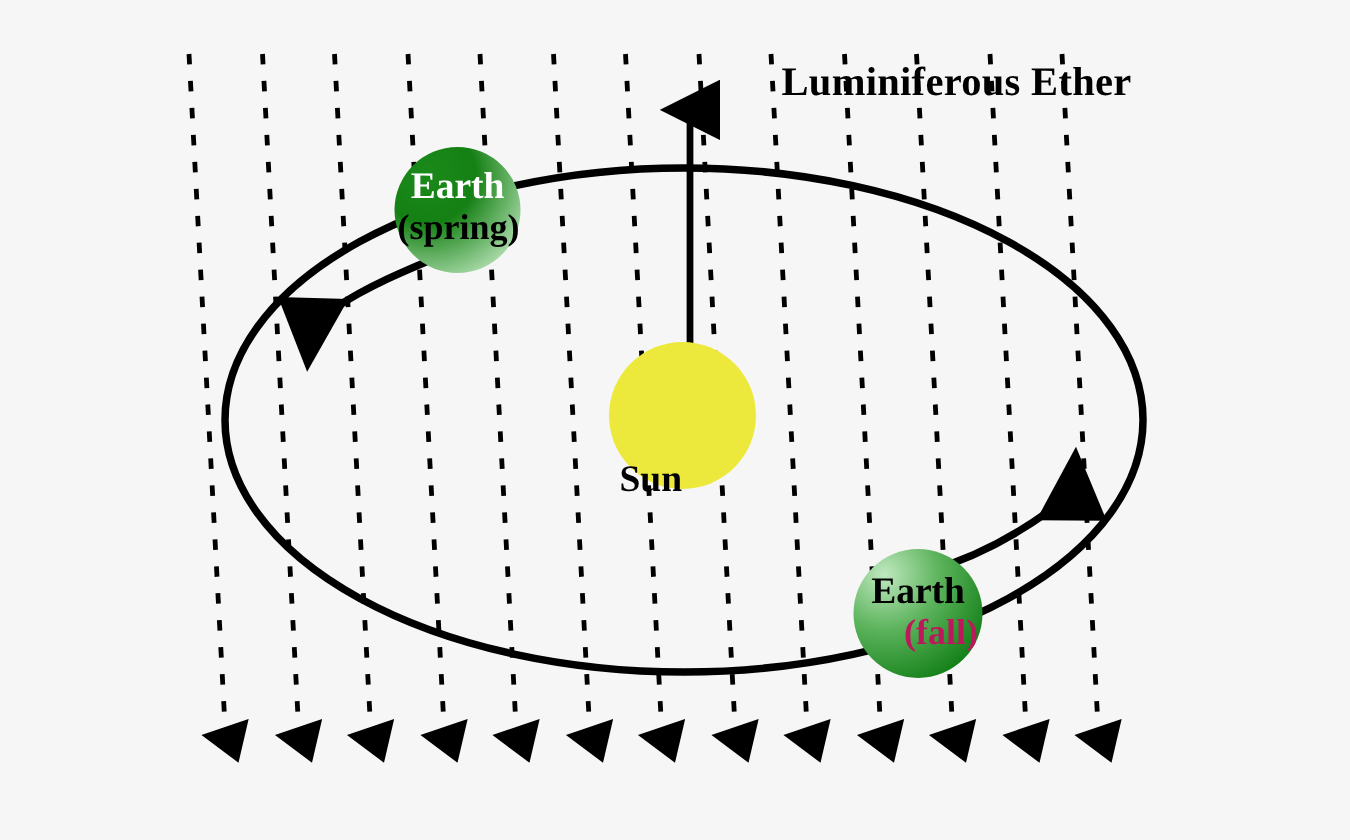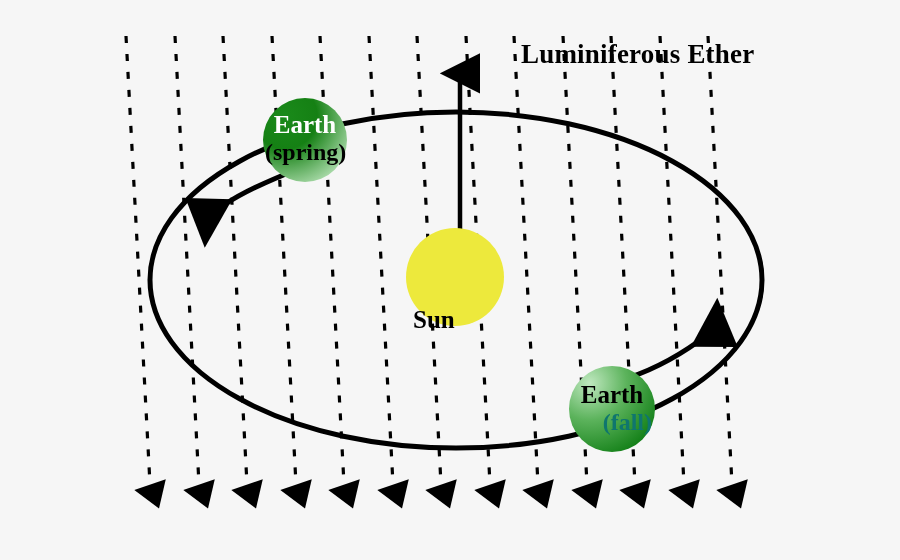--- a/index.html
+++ b/index.html
@@ -112,16 +112,16 @@
 
   <div class="label" id="sun-label" style="left:413px; top:262px;margin-top:44px;">Sun</div>
 
   <div class="label earth-label" id="earth-spring-label" style="left:265px; top:111px; width:80px;">
     <span class="earth-line1" style="color:#ffffff;">Earth</span>
     <span class="earth-line2" style="color:#000000;">(spring)</span>
   </div>
 
   <div class="label earth-label" id="earth-fall-label" style="left:572px; top:381px; width:80px;">
     <span class="earth-line1" style="color:#000000;">Earth</span>
-    <span class="earth-line2" style="color:#0f766e;">(fall)</span>
+    <span class="earth-line2" style="color:#be185d;">(fall)</span>
   </div>
 
 </div>
 
 </body></html>

